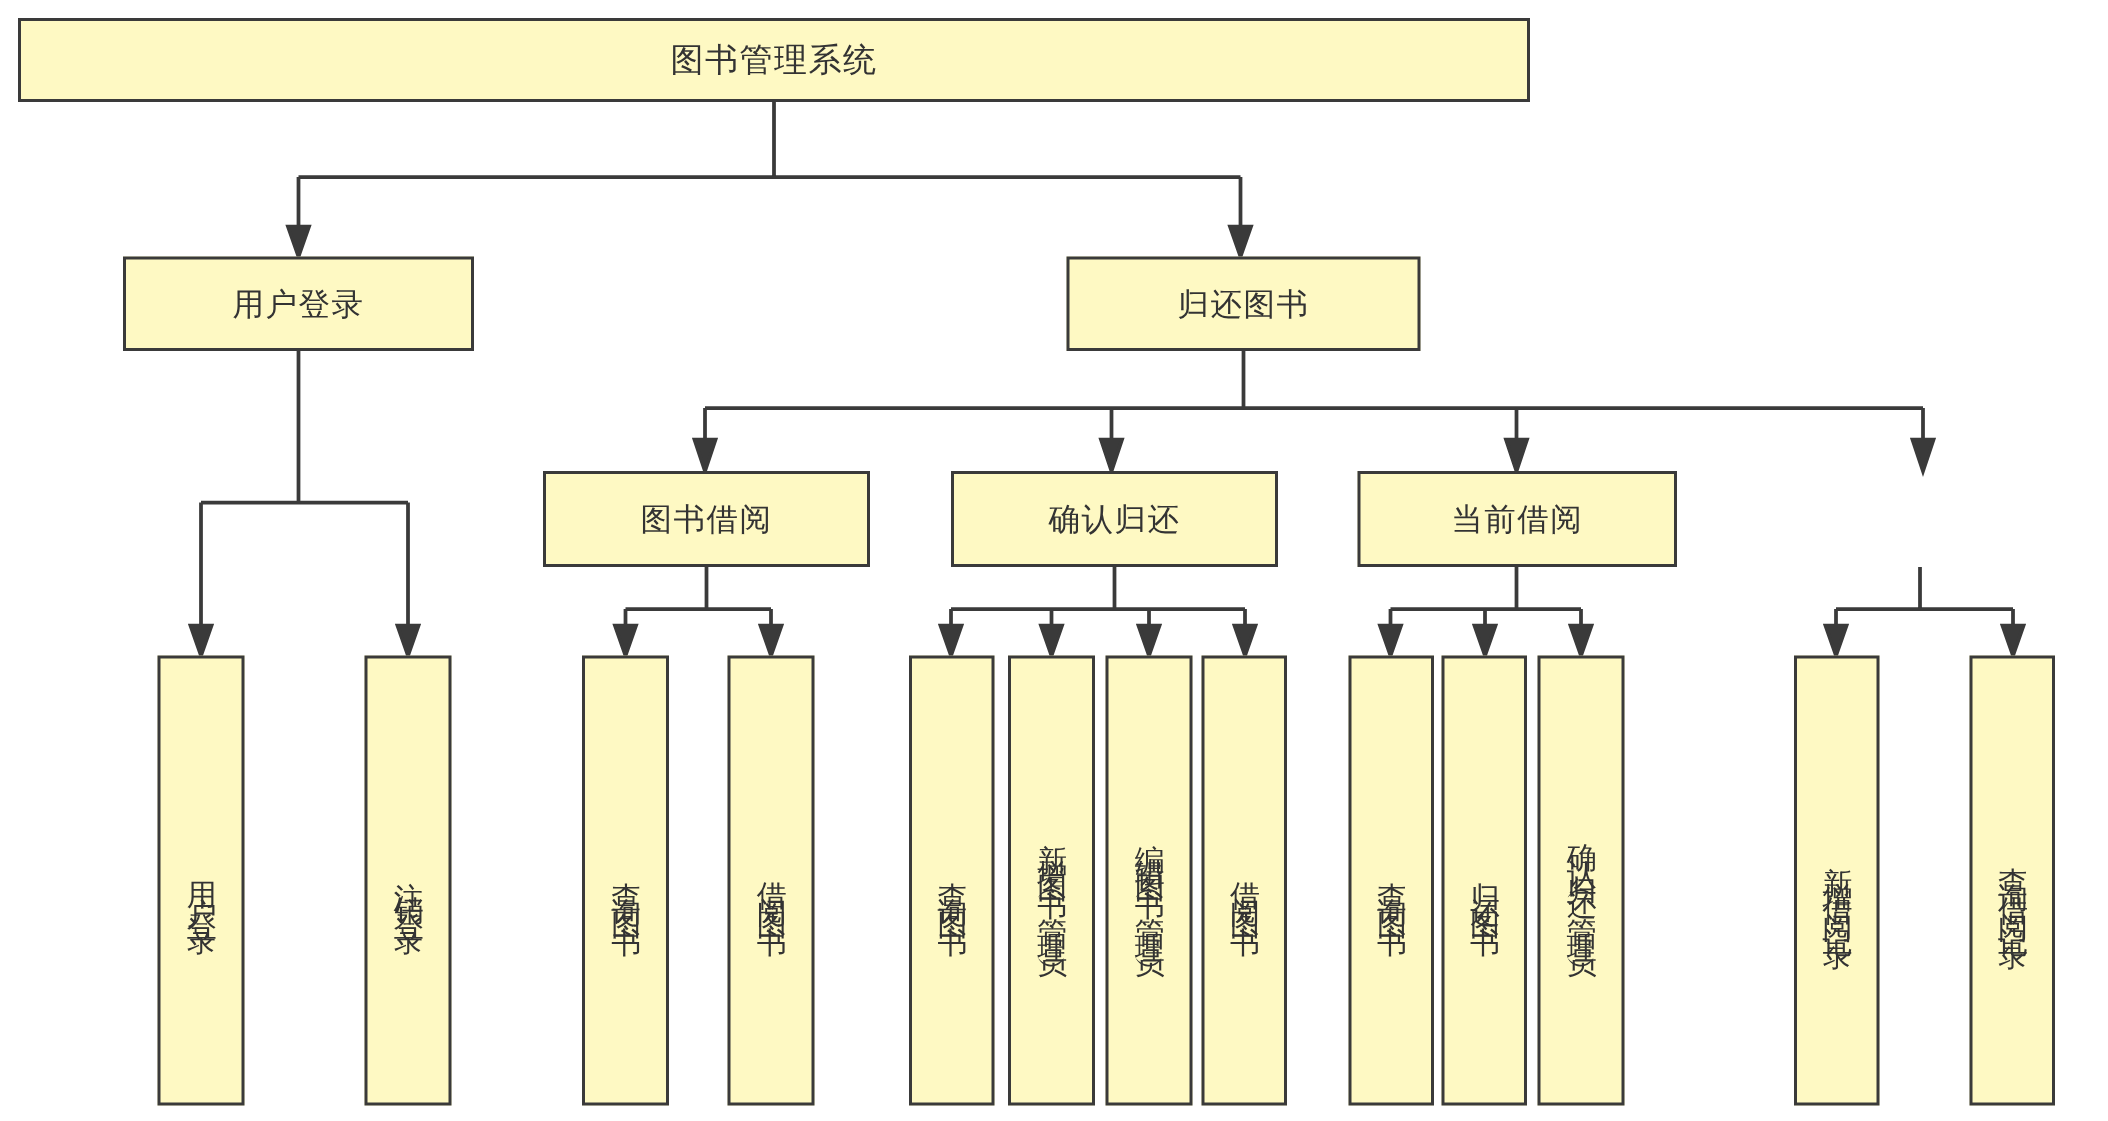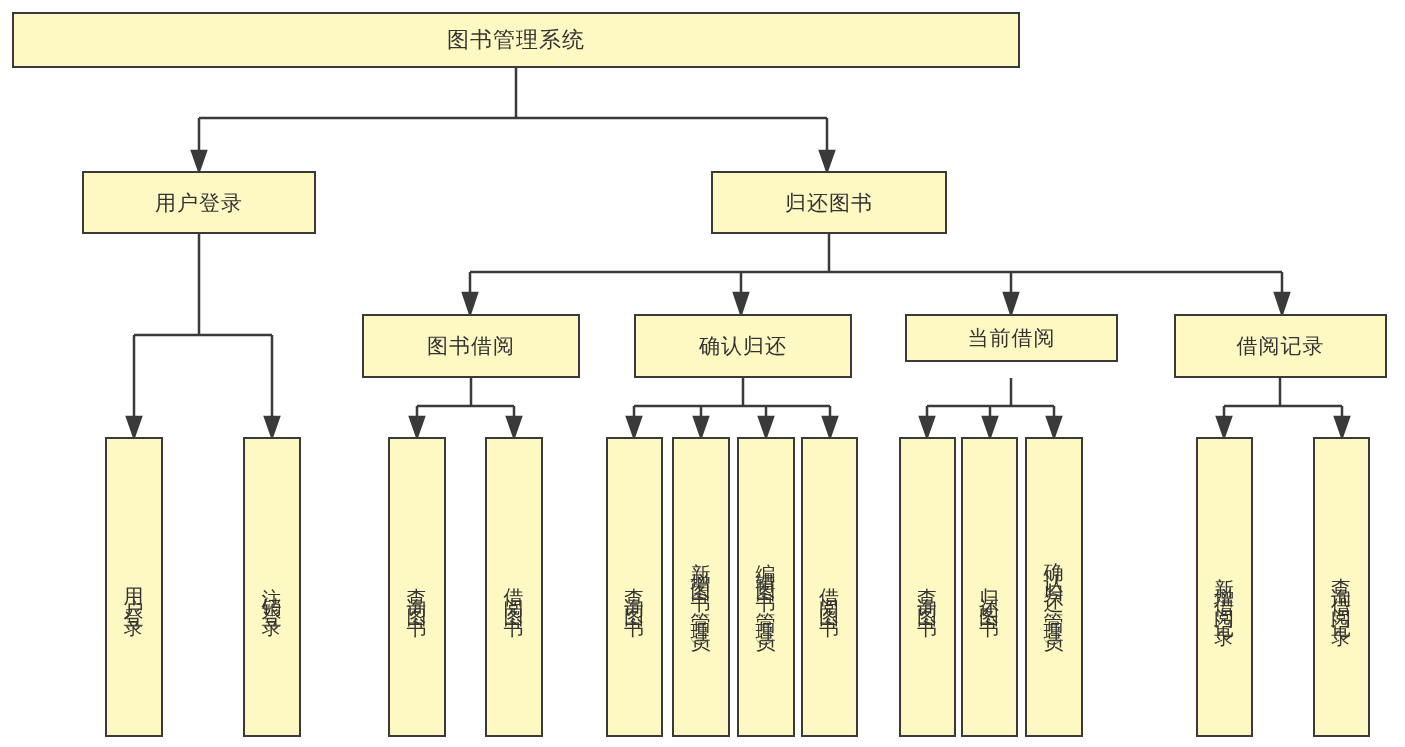--- a/index.html
+++ b/index.html
@@ -91,22 +91,21 @@
     </g>
   </svg>
 
   <div class="node h-node root-node" style="left:12px;top:12px;width:1008px;height:56px;">图书管理系统</div>
 
   <div class="node h-node" style="left:82px;top:171px;width:234px;height:63px;">用户登录</div>
   <div class="node h-node" style="left:711px;top:171px;width:236px;height:63px;">归还图书</div>
 
   <div class="node h-node" style="left:362px;top:314px;width:218px;height:64px;">图书借阅</div>
   <div class="node h-node" style="left:634px;top:314px;width:218px;height:64px;">确认归还</div>
-  <div class="node h-node" style="left:905px;top:314px;width:213px;height:48px;">当前借阅</div>
-  <div class="node h-node" style="left:1174px;top:314px;width:213px;height:64px;">借阅记录</div>
+  <div class="node h-node" style="left:905px;top:314px;width:213px;height:64px;">当前借阅</div>
 
   <div class="node v-node" style="left:105px;top:437px;width:58px;height:300px;">用户登录</div>
   <div class="node v-node" style="left:243px;top:437px;width:58px;height:300px;">注销登录</div>
 
   <div class="node v-node" style="left:388px;top:437px;width:58px;height:300px;">查询图书</div>
   <div class="node v-node" style="left:485px;top:437px;width:58px;height:300px;">借阅图书</div>
 
   <div class="node v-node" style="left:606px;top:437px;width:57px;height:300px;">查询图书</div>
   <div class="node v-node" style="left:672px;top:437px;width:58px;height:300px;">新增图书（管理员）</div>
   <div class="node v-node" style="left:737px;top:437px;width:58px;height:300px;">编辑图书（管理员）</div>

